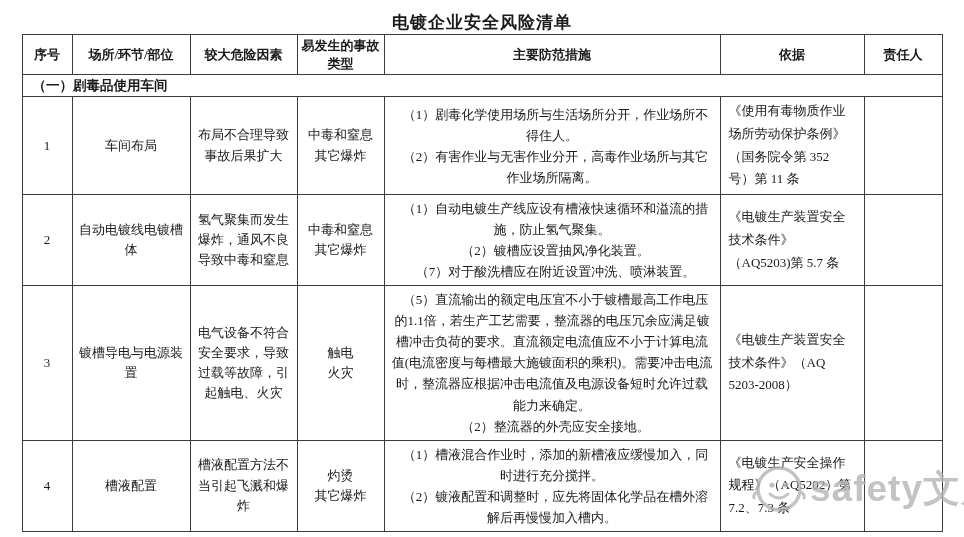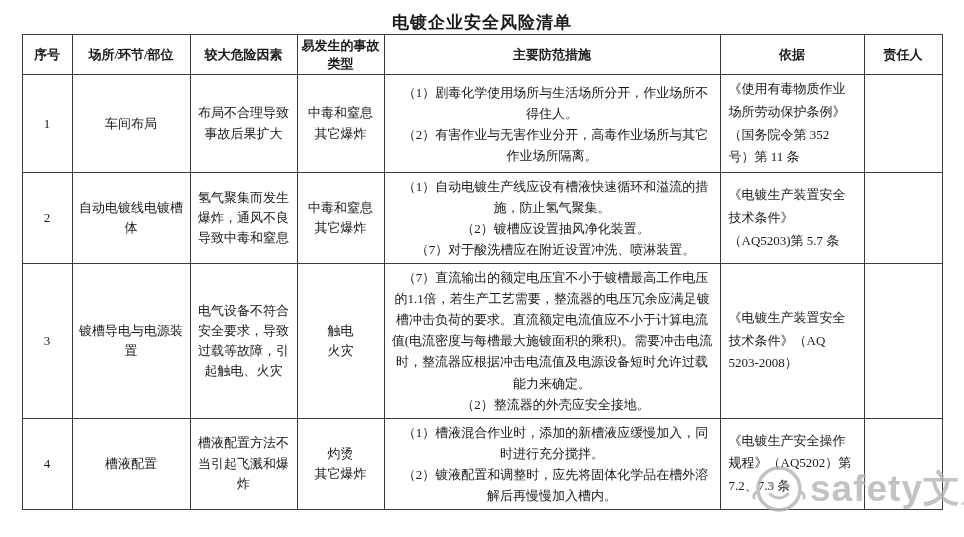--- a/index.html
+++ b/index.html
@@ -98,20 +98,23 @@
         <th>序号</th>
         <th>场所/环节/部位</th>
         <th>较大危险因素</th>
         <th>易发生的事故类型</th>
         <th>主要防范措施</th>
         <th>依据</th>
         <th>责任人</th>
       </tr>
     </thead>
     <tbody>
+      <tr class="section-row">
+        <td colspan="7">（一）剧毒品使用车间</td>
+      </tr>
 
       <tr class="r1">
         <td class="c-center">1</td>
         <td class="c-center">车间布局</td>
         <td class="c-center">布局不合理导致事故后果扩大</td>
         <td class="c-center">
           <span class="type-line">中毒和窒息</span>
           <span class="type-line">其它爆炸</span>
         </td>
         <td class="c-measures">
@@ -141,21 +144,21 @@
 
       <tr class="r3">
         <td class="c-center">3</td>
         <td class="c-center">镀槽导电与电源装置</td>
         <td class="c-center">电气设备不符合安全要求，导致过载等故障，引起触电、火灾</td>
         <td class="c-center">
           <span class="type-line">触电</span>
           <span class="type-line">火灾</span>
         </td>
         <td class="c-measures">
-          <p>（7）直流输出的额定电压宜不小于镀槽最高工作电压的1.1倍，若生产工艺需要，整流器的电压冗余应满足镀槽冲击负荷的要求。直流额定电流值应不小于计算电流值(电流密度与每槽最大施镀面积的乘积)。需要冲击电流时，整流器应根据冲击电流值及电源设备短时允许过载能力来确定。</p>
+          <p>（5）直流输出的额定电压宜不小于镀槽最高工作电压的1.1倍，若生产工艺需要，整流器的电压冗余应满足镀槽冲击负荷的要求。直流额定电流值应不小于计算电流值(电流密度与每槽最大施镀面积的乘积)。需要冲击电流时，整流器应根据冲击电流值及电源设备短时允许过载能力来确定。</p>
           <p>（2）整流器的外壳应安全接地。</p>
         </td>
         <td class="c-basis">《电镀生产装置安全技术条件》（AQ 5203-2008）</td>
         <td class="c-center"></td>
       </tr>
 
       <tr class="r4">
         <td class="c-center">4</td>
         <td class="c-center">槽液配置</td>
         <td class="c-center">槽液配置方法不当引起飞溅和爆炸</td>

